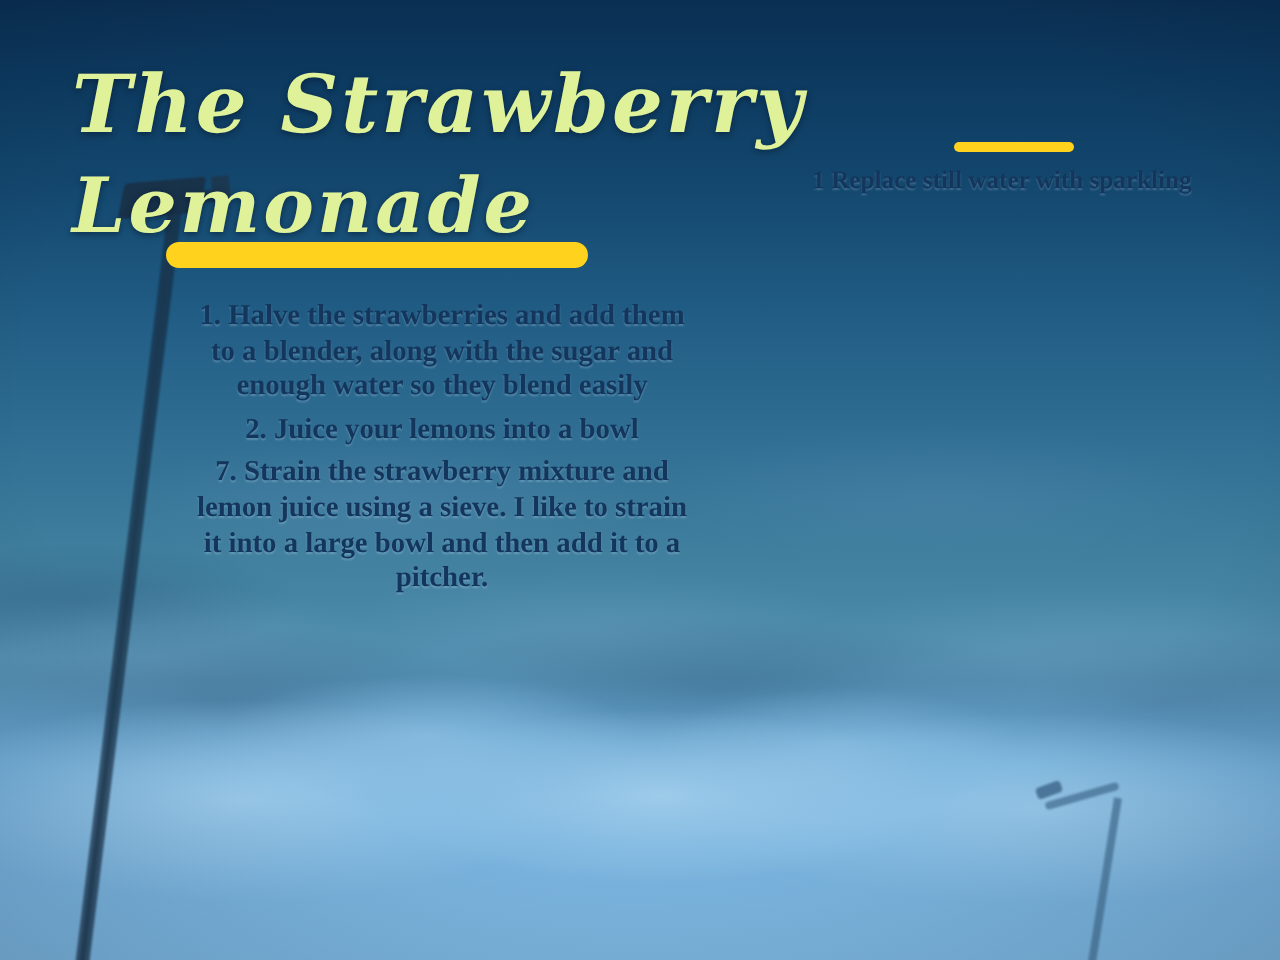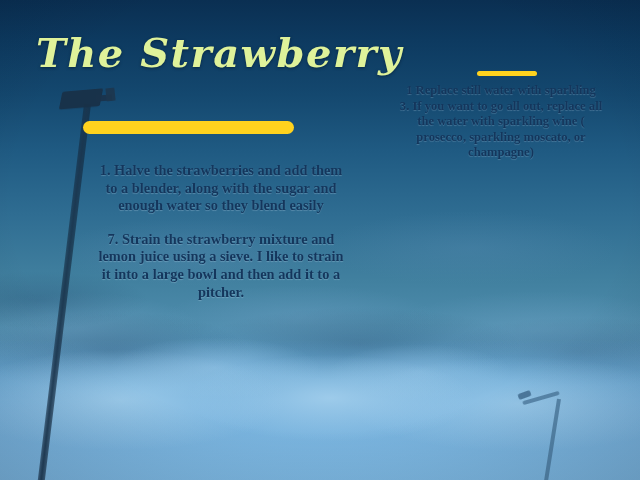--- a/index.html
+++ b/index.html
@@ -185,21 +185,21 @@
     text-align: center;
     z-index: 6;
   }
   .step {
     font-family: "Liberation Serif", serif;
     font-weight: 700;
     font-size: 14.4px;
     line-height: 17.6px;
     color: #14365c;
     text-shadow: 0 1px 1px rgba(200,225,245,0.28);
-    margin: 16px 0 1px 0;
+    margin: 4px 0 1px 0;
   }
 
   
   .optional {
     position: absolute;
     left: 398px;
     top: 70px;
     width: 218px;
     text-align: center;
     z-index: 6;
@@ -244,27 +244,28 @@
   <div class="lamp-cap"></div>
 
   <div class="far-arm"></div>
   <div class="far-head"></div>
   <div class="pole-far"></div>
 
   <div class="cloudlayer vignette"></div>
 
   <div class="title-block">
     <div class="title-line">The Strawberry</div>
+    <div class="title-line second">Lemonade</div>
   </div>
   <div class="title-bar"></div>
 
   <div class="steps">
     <p class="step">1. Halve the strawberries and add them to a blender, along with the sugar and enough water so they blend easily</p>
+    <p class="step">2. Juice your lemons into a bowl</p>
     <p class="step">7. Strain the strawberry mixture and lemon juice using a sieve. I like to strain it into a large bowl and then add it to a pitcher.</p>
   </div>
 
   <div class="optional">
     <div class="optional-bar"></div>
     <p class="opt-item">1 Replace still water with sparkling</p>
-    <p class="opt-item">3. If you want to go all out, replace all the water with sparkling wine ( prosecco, sparkling moscato, or champagne)</p>
   </div>
 
 </div>
 
 </body></html>

